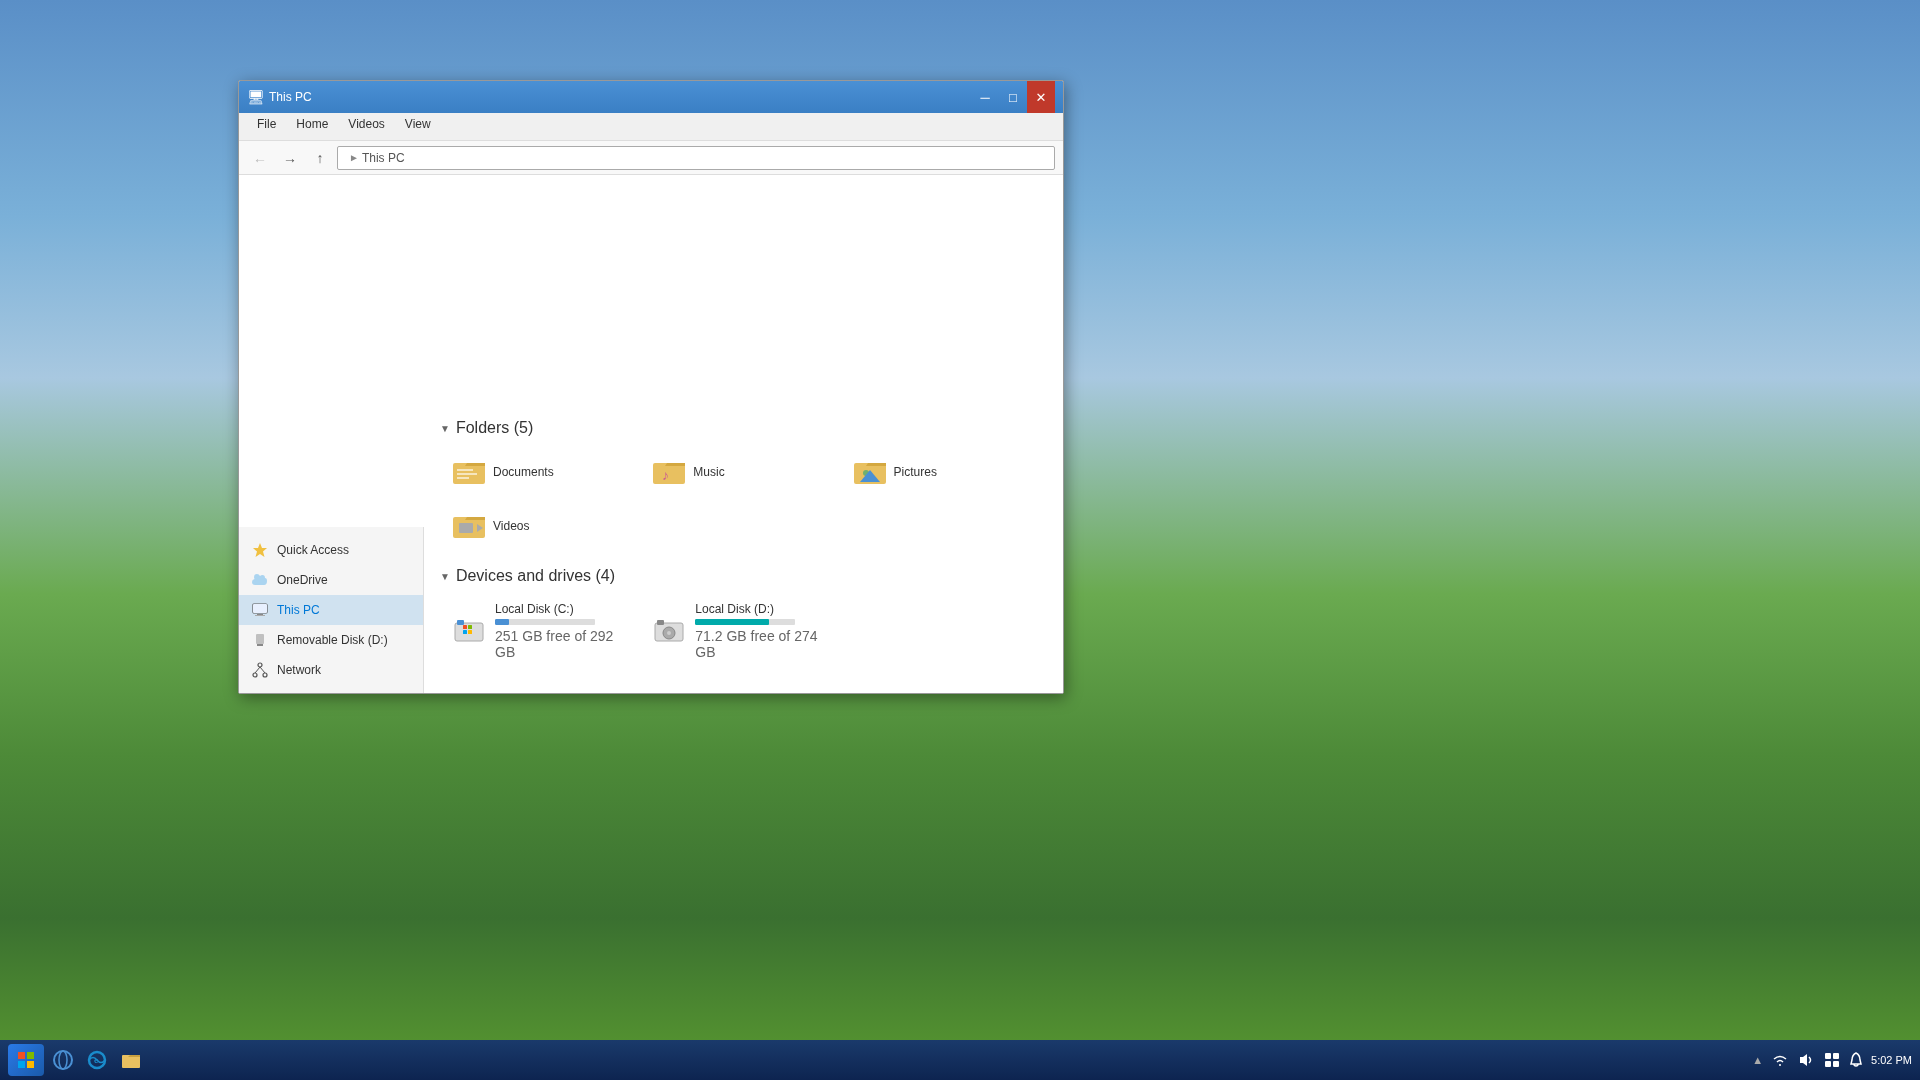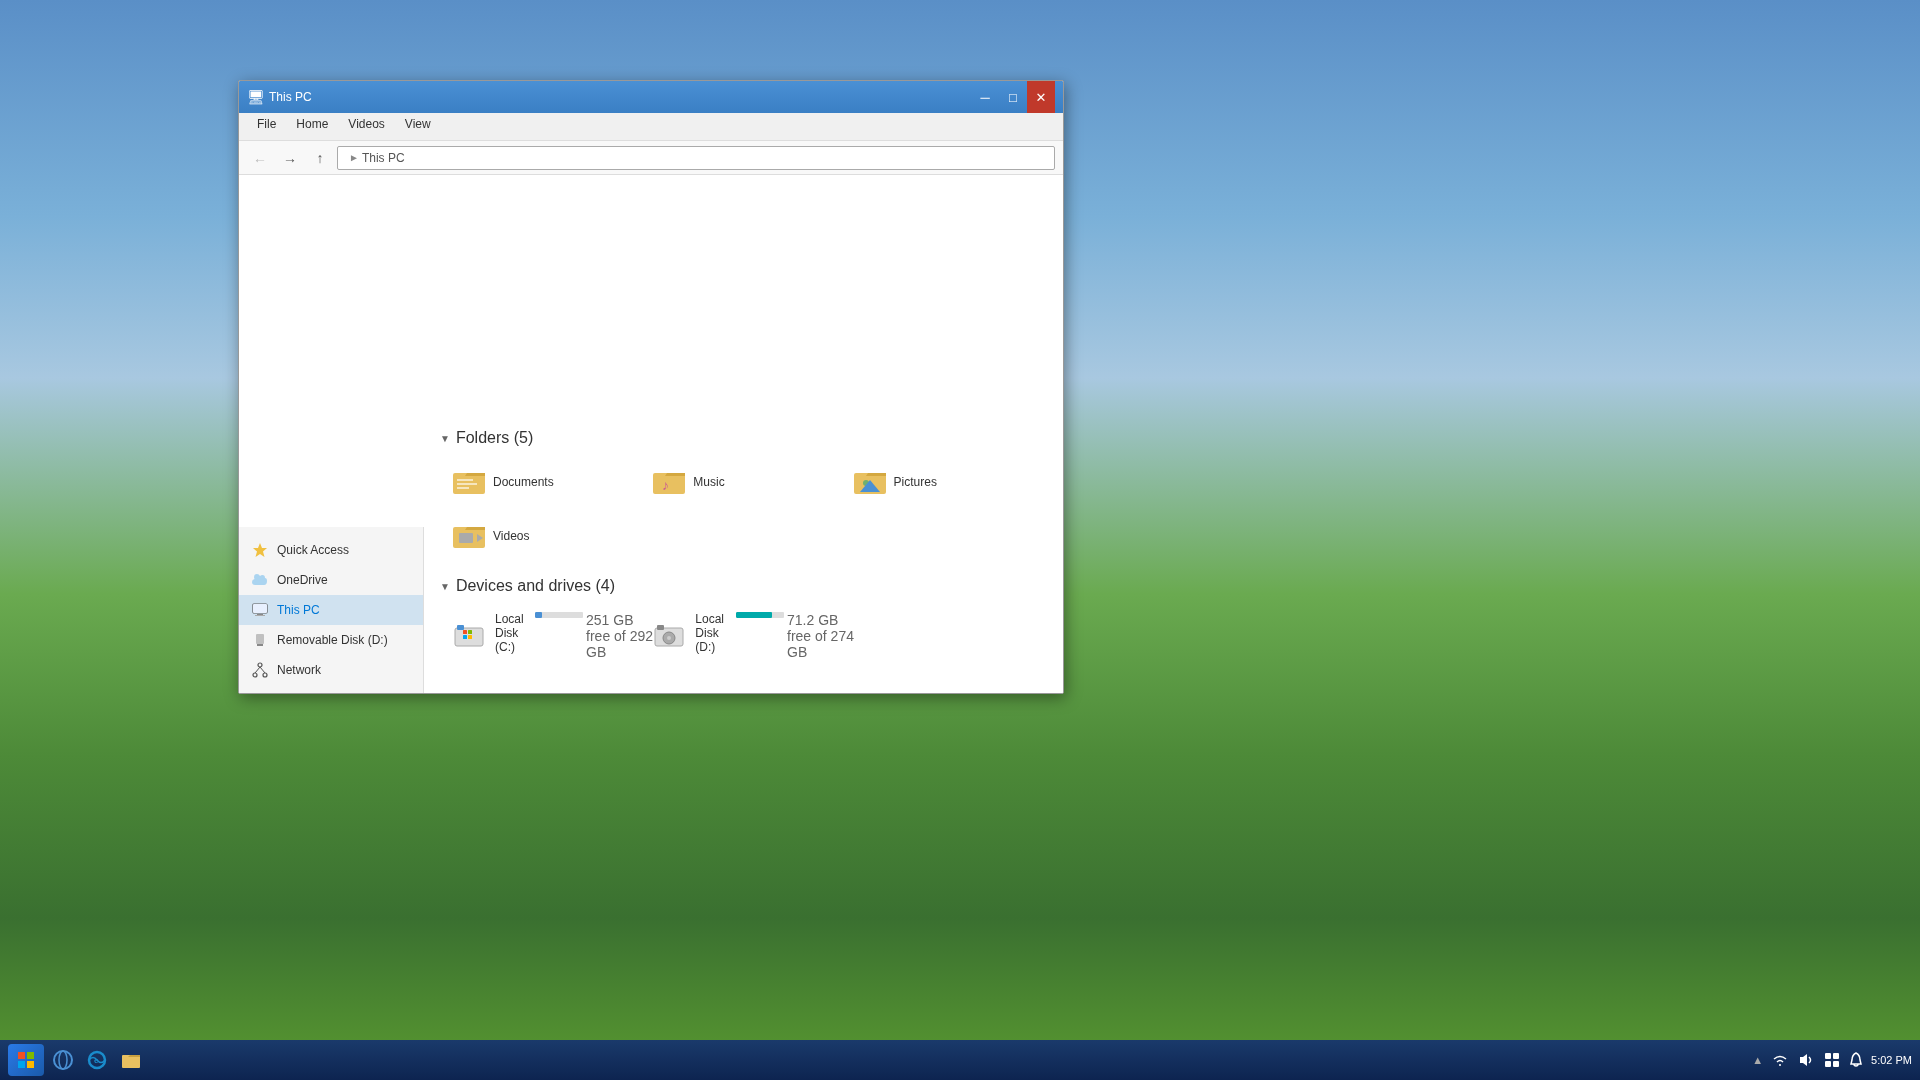--- a/index.html
+++ b/index.html
@@ -274,21 +274,21 @@
       cursor: pointer;
       min-width: 180px;
       width: calc(33% - 4px);
     }
     .drive-icon-wrap {
       width: 36px; height: 36px;
       flex-shrink: 0;
       display: flex; align-items: center; justify-content: center;
     }
     .drive-info {
-      display: flex; flex-direction: row; gap: 3px;
+      display: flex; flex-direction: column; gap: 3px;
     }
     .drive-name {
       font-size: 12px;
       color: #333;
     }
     .drive-bar-wrap {
       width: 100px;
       height: 6px;
       background: #ddd;
       border-radius: 1px;

